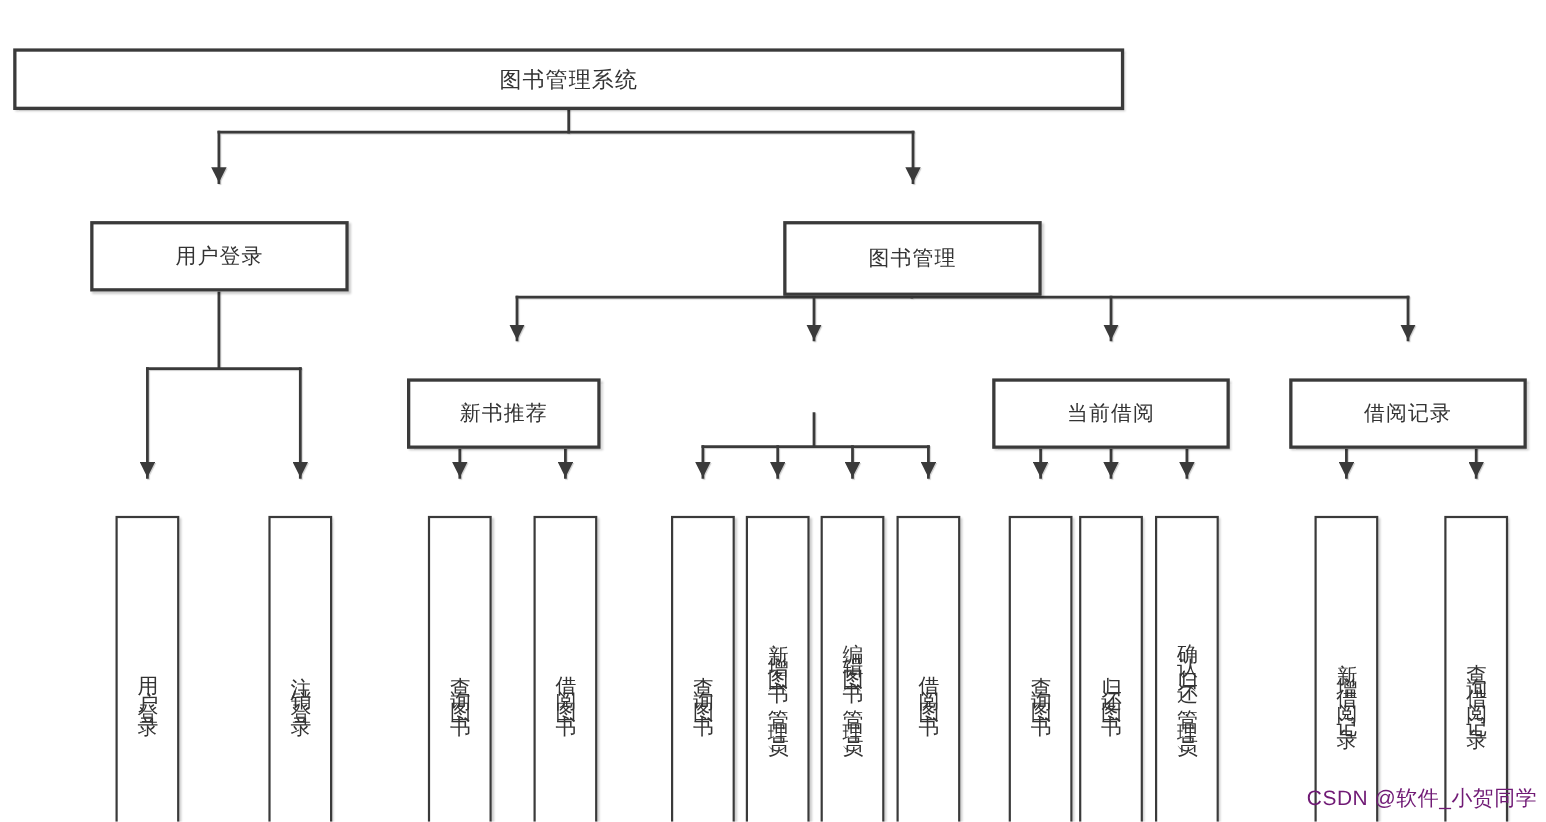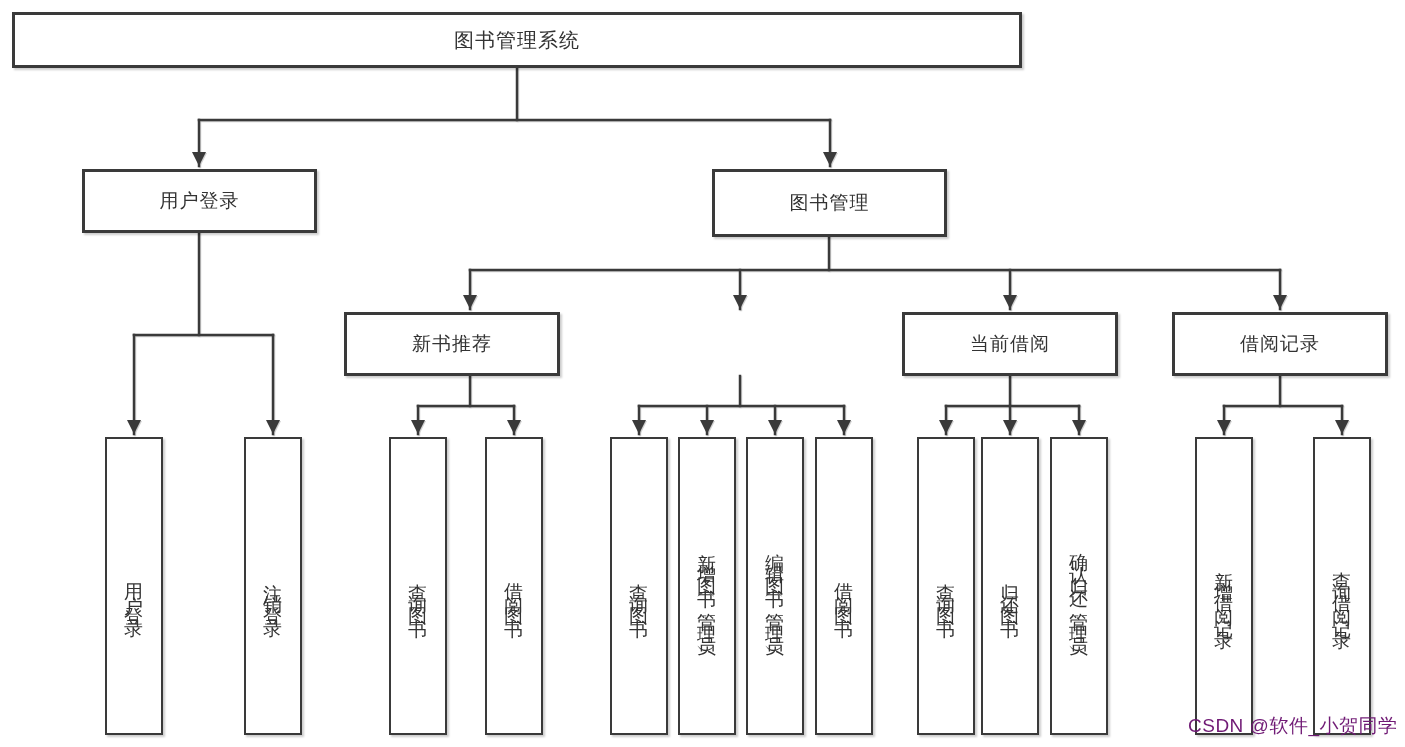--- a/index.html
+++ b/index.html
@@ -6,20 +6,21 @@
   .canvas{
     position:relative;width:1405px;height:747px;background:#ffffff;overflow:hidden;
     font-family:"Liberation Sans","DejaVu Sans",sans-serif;color:#333333;
   }
   svg.connectors{position:absolute;left:0;top:0;z-index:1;
     filter:drop-shadow(1.5px 1.5px 0.5px rgba(0,0,0,0.18));}
   .box{
     position:absolute;background:#ffffff;border:3px solid #3a3a3a;box-sizing:border-box;
     display:flex;align-items:center;justify-content:center;z-index:2;
     box-shadow:2px 2px 2px rgba(0,0,0,0.20);
+    margin-top:32px;
   }
   .box.leaf{border-width:2px;}
   .h-label{font-size:19px;letter-spacing:1px;white-space:nowrap;}
   .root-label{font-size:20px;}
   .vtext{
     writing-mode:vertical-rl;text-orientation:mixed;
     font-size:19px;line-height:1;letter-spacing:12px;margin-bottom:-12px;
     white-space:nowrap;
   }
   .watermark{
@@ -98,21 +99,21 @@
     <span class="h-label root-label">图书管理系统</span>
   </div>
 
   <div class="box" style="left:82px;top:169px;width:235px;height:64px">
     <span class="h-label">用户登录</span>
   </div>
   <div class="box" style="left:712px;top:169px;width:235px;height:68px">
     <span class="h-label">图书管理</span>
   </div>
 
-  <div class="box" style="left:344px;top:312px;width:216px;height:64px">
+  <div class="box" style="left:370px;top:312px;width:176px;height:64px">
     <span class="h-label">新书推荐</span>
   </div>
   <div class="box" style="left:1172px;top:312px;width:216px;height:64px">
     <span class="h-label">借阅记录</span>
   </div>
   <div class="box" style="left:902px;top:312px;width:216px;height:64px">
     <span class="h-label">当前借阅</span>
   </div>
 
   <div class="box leaf" style="left:105px;top:437px;width:58px;height:298px">

